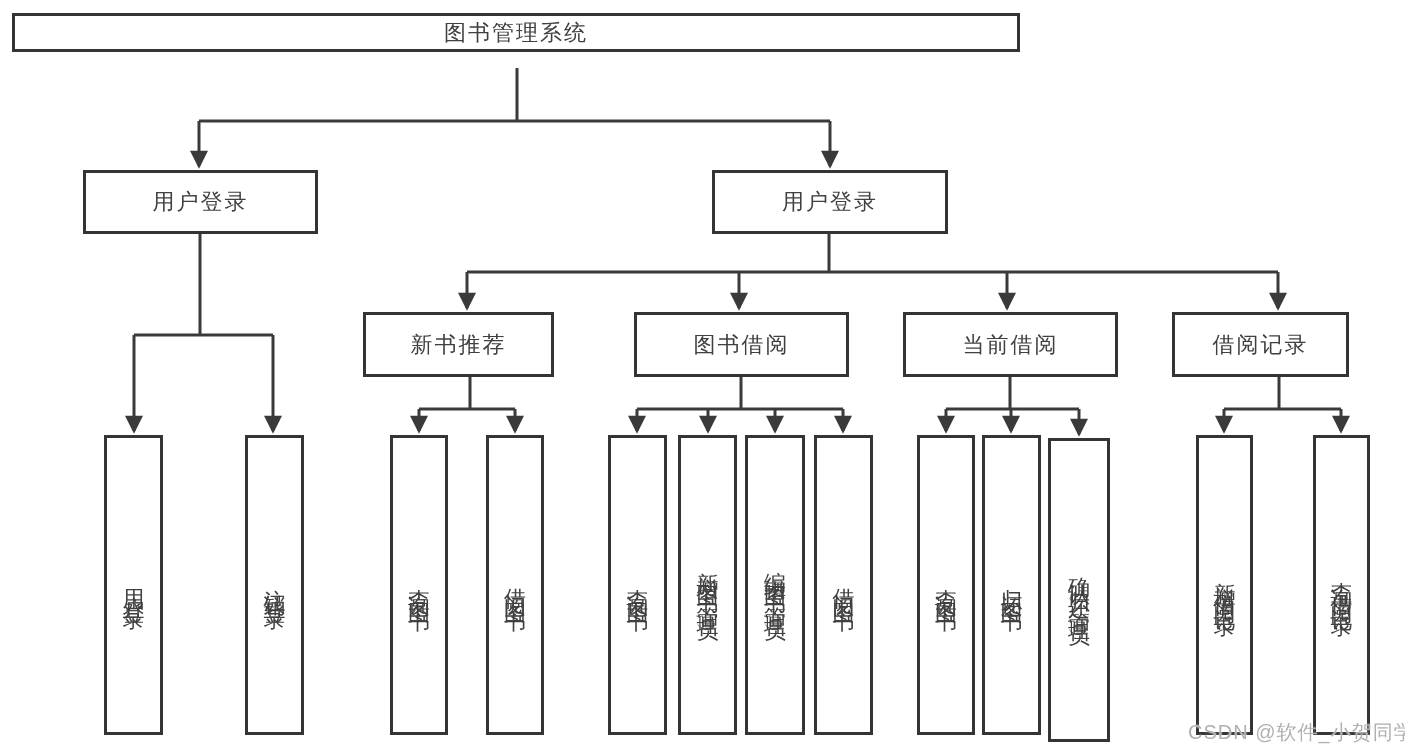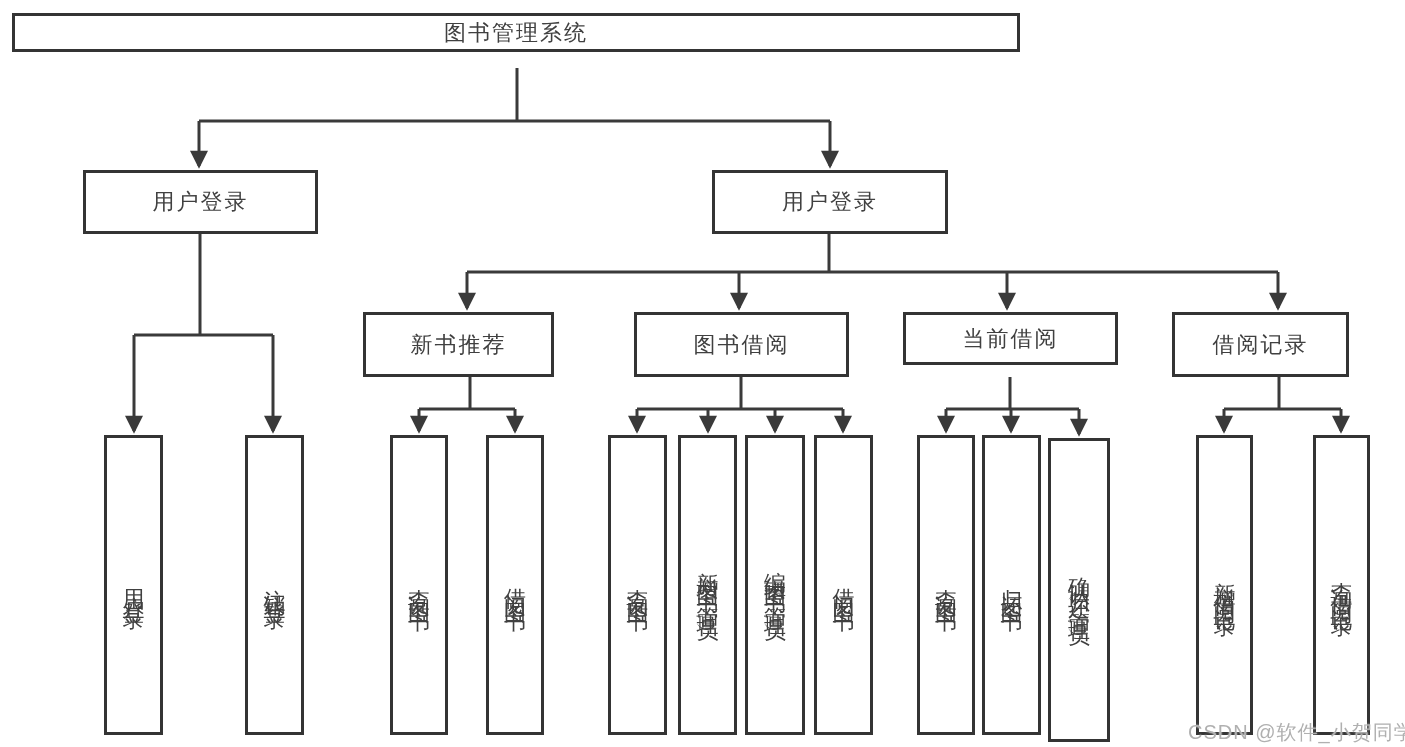--- a/index.html
+++ b/index.html
@@ -44,21 +44,21 @@
     font-size: 22px;
     letter-spacing: 7px;
     line-height: 1;
   }
   
   .n-root            { left: 12px;   top: 13px;  width: 1008px; height: 39px; }
   .n-user-login-grp  { left: 83px;   top: 170px; width: 235px;  height: 64px; }
   .n-book-mgmt       { left: 712px;  top: 170px; width: 236px;  height: 64px; }
   .n-new-book-rec    { left: 363px;  top: 312px; width: 191px;  height: 65px; }
   .n-book-borrow     { left: 634px;  top: 312px; width: 215px;  height: 65px; }
-  .n-current-borrow  { left: 903px;  top: 312px; width: 215px;  height: 53px; }
+  .n-current-borrow  { left: 903px;  top: 312px; width: 215px;  height: 65px; }
   .n-borrow-records  { left: 1172px; top: 312px; width: 177px;  height: 65px; }
   .leaf              { top: 435px; width: 59px; height: 300px; }
   .n-user-login      { left: 104px; }
   .n-logout          { left: 245px; }
   .n-rec-query       { left: 390px; width: 58px; }
   .n-rec-borrow      { left: 486px; width: 58px; }
   .n-bb-query        { left: 608px; }
   .n-bb-add          { left: 678px; }
   .n-bb-edit         { left: 745px; width: 60px; }
   .n-bb-borrow       { left: 814px; }

